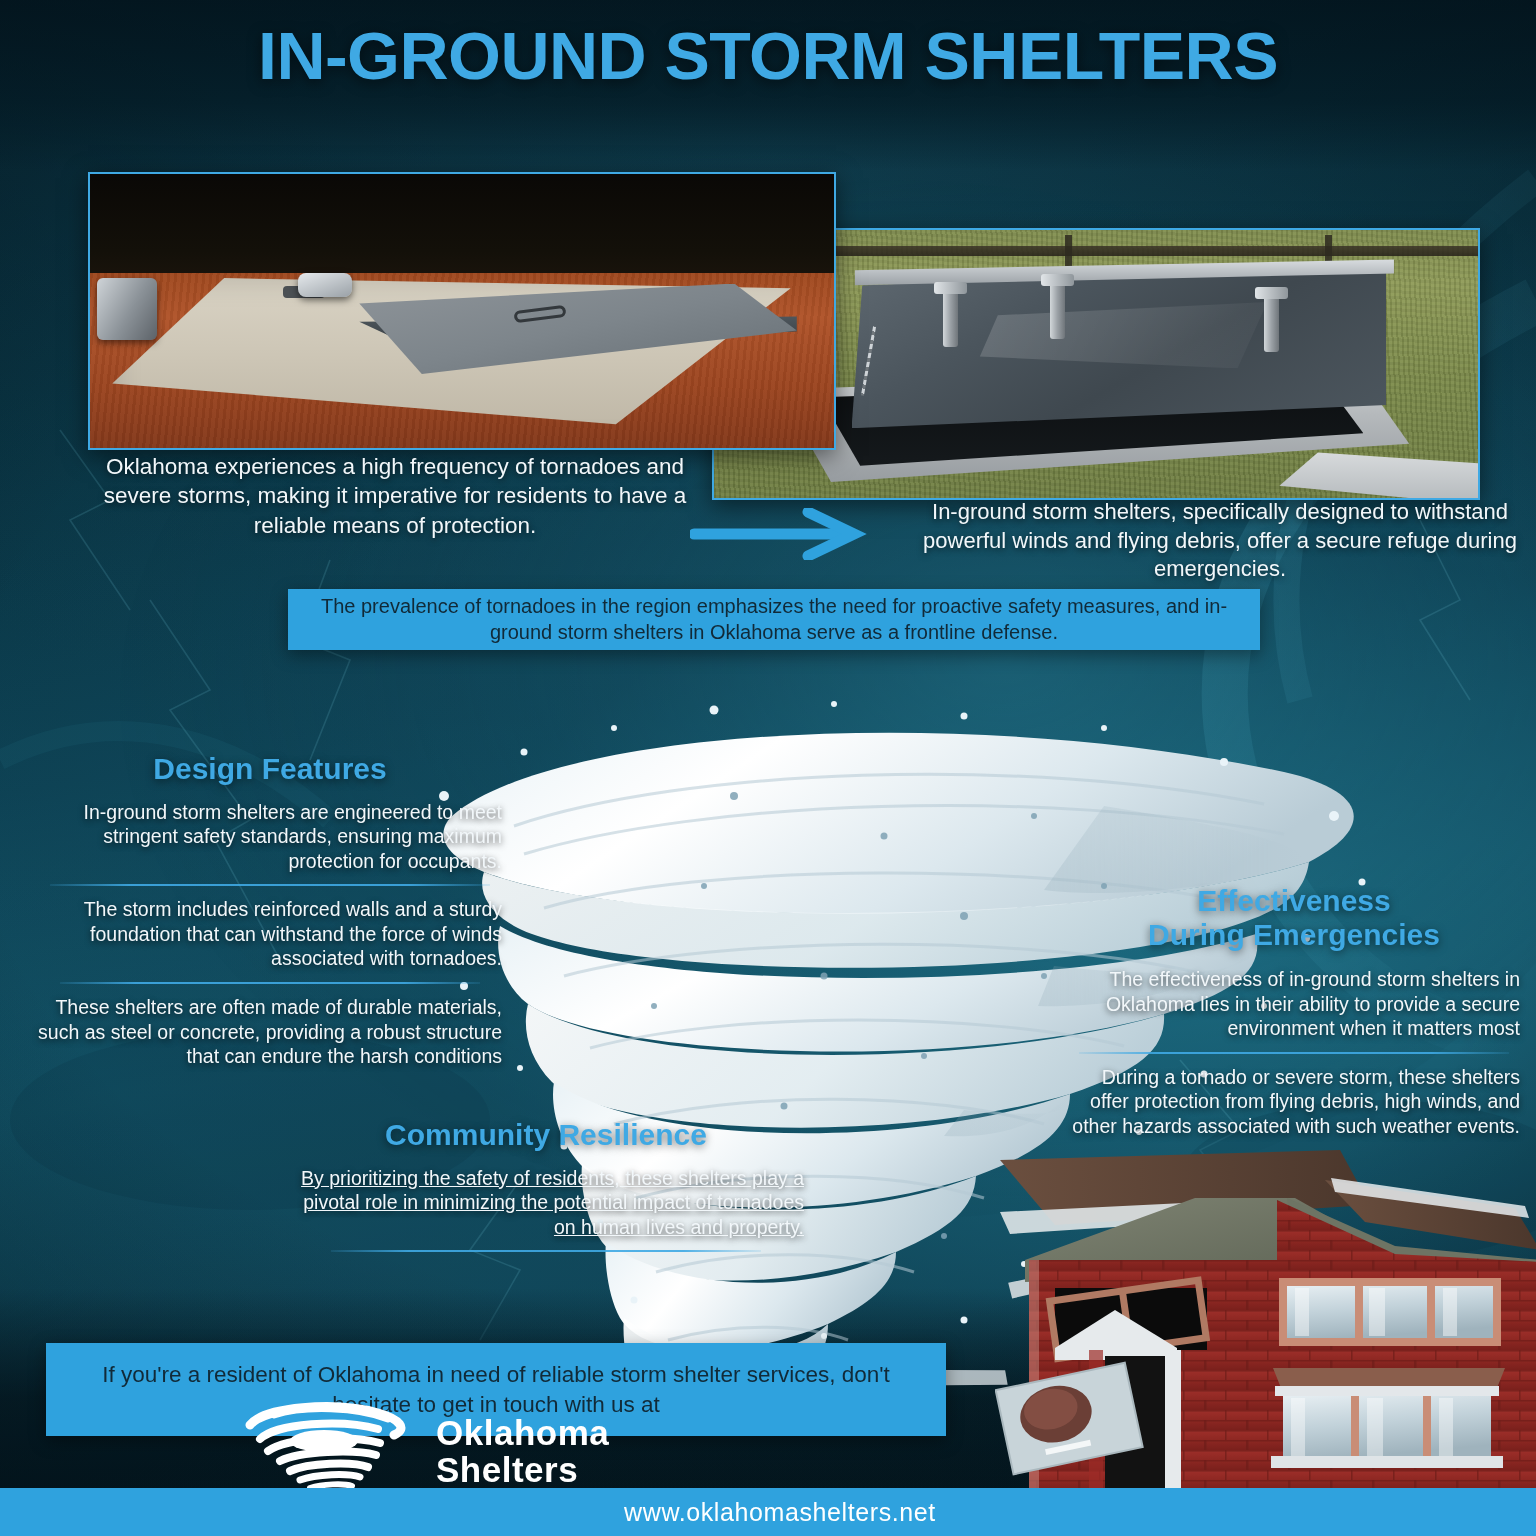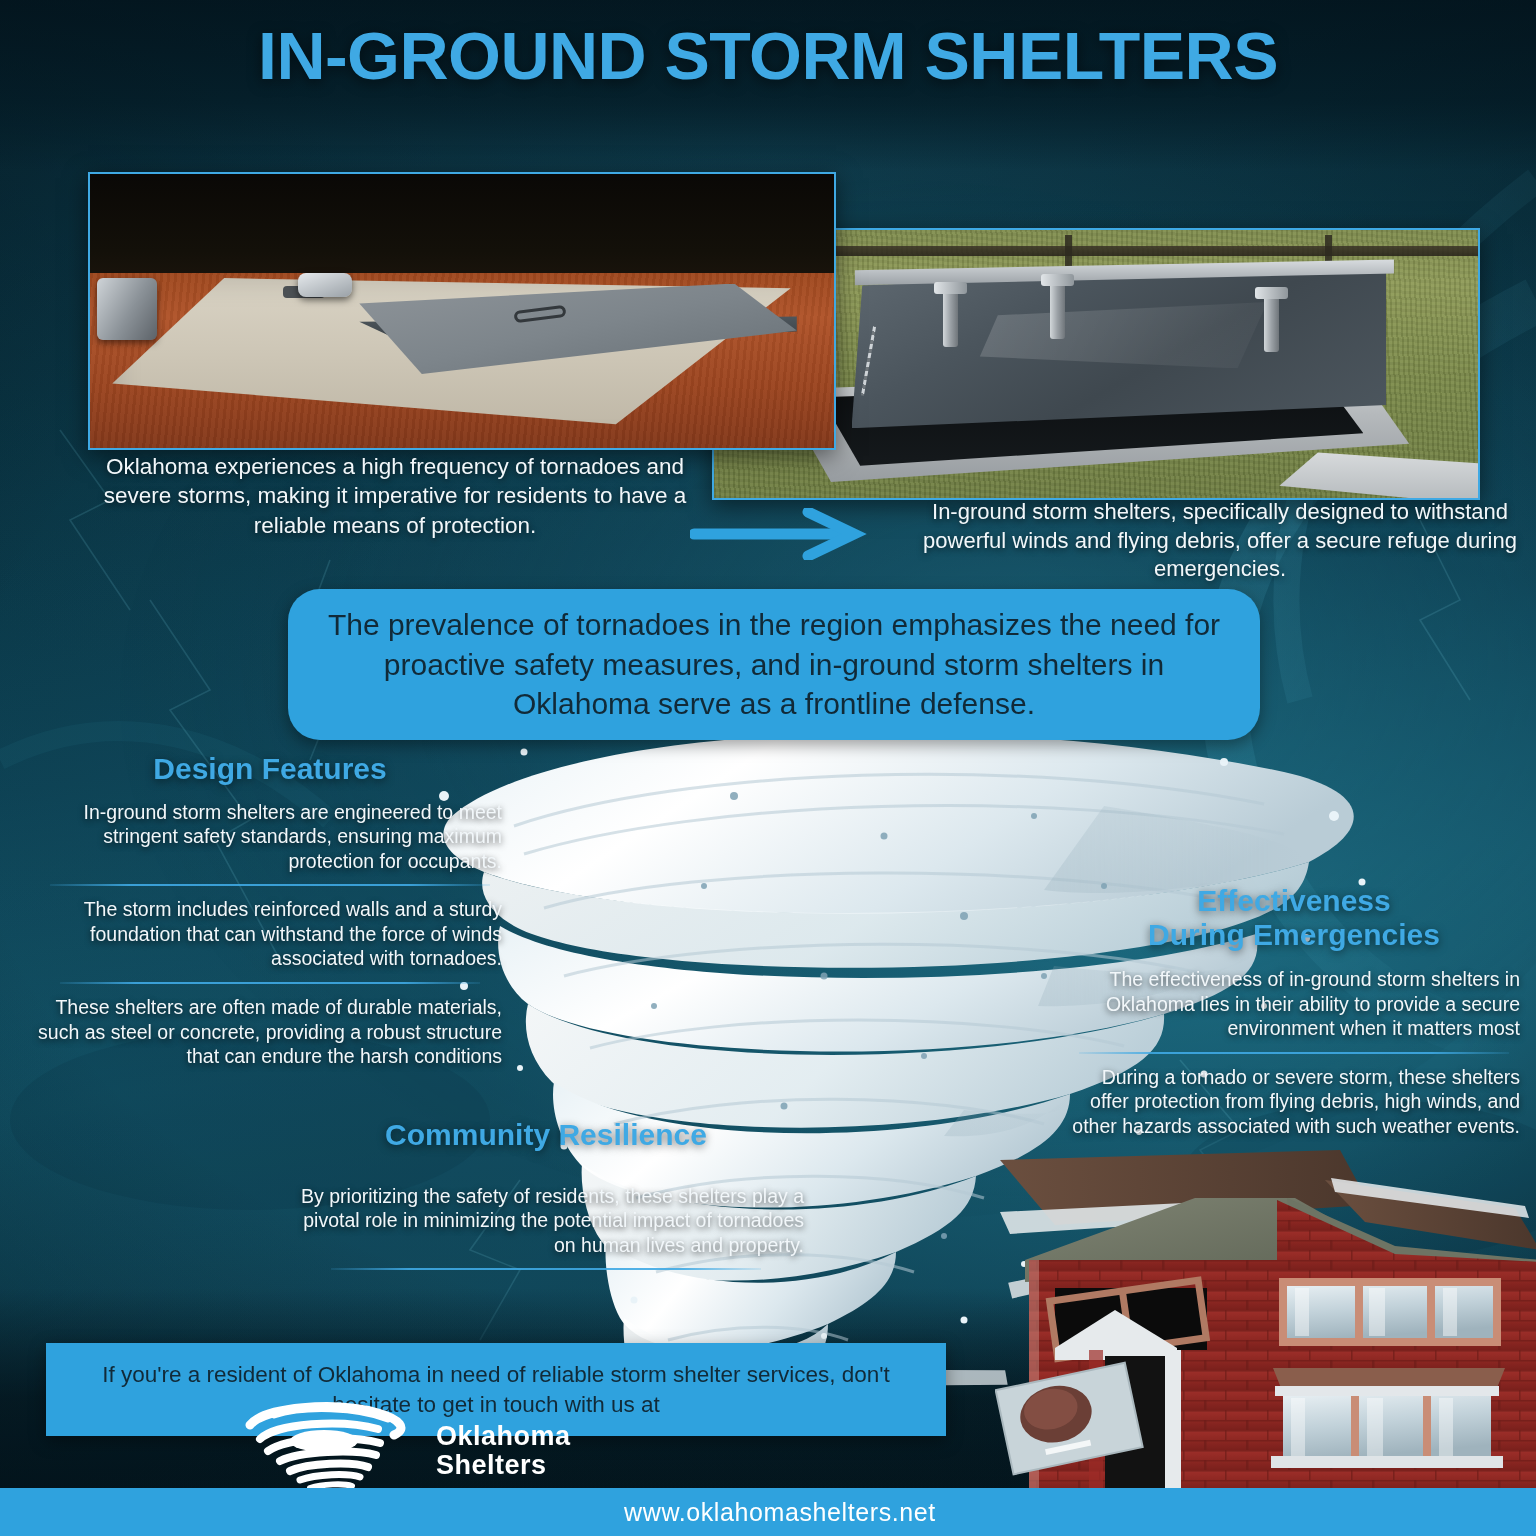--- a/index.html
+++ b/index.html
@@ -151,21 +151,21 @@
   }
   #intro-left  { position:absolute; left:90px; top:452px; width:610px; font-size:22.5px; z-index:26; }
   #intro-right { position:absolute; left:900px; top:498px; width:640px; font-size:22px; z-index:26; }
 
   .callout {
     position:absolute; background:#2FA2DE; color:#112a38;
     text-align:center; line-height:1.32; z-index:27;
     box-shadow:0 5px 16px rgba(0,0,0,.38);
   }
   #callout-top {
-    left:288px; top:589px; width:972px; padding:16px 26px; font-size:30px;border-radius:32px;
+    left:288px; top:589px; width:972px; padding:4px 26px; font-size:20px;
   }
   #callout-cta {
     left:46px; top:1343px; width:900px; padding:17px 26px; font-size:22.5px;
   }
 
   
   .section-heading {
     color:#3FA9E4; font-weight:bold; text-align:center; line-height:1.12;
     font-size:30px; text-shadow:0 2px 8px rgba(0,0,0,.55);
   }
@@ -186,21 +186,21 @@
   #tornado { position:absolute; left:404px; top:676px; width:1000px; height:720px; z-index:12; }
 
   
   #house { position:absolute; left:995px; top:1150px; width:545px; height:340px; z-index:14; }
 
   
   #logo-block {
     position:absolute; left:238px; top:1396px; width:560px; height:110px;
     display:flex; align-items:center; gap:18px; z-index:28;
   }
-  #logo-wordmark { color:#ffffff; font-weight:bold; font-size:27px; line-height:1.06; letter-spacing:.5px; }
+  #logo-wordmark { color:#ffffff; font-weight:bold; font-size:35px; line-height:1.06; letter-spacing:.5px; }
 
   
   #footer-bar {
     position:absolute; left:0; right:0; bottom:0; height:48px; background:#2FA2DE;
     display:flex; align-items:center; justify-content:center; z-index:40;
   }
   #footer-url { color:#ffffff; font-size:25px; letter-spacing:.6px;margin-left:24px; }
 </style>
 </head>
 <body>
@@ -404,21 +404,21 @@
 <div id="sec-effect">
   <div class="section-heading">Effectiveness</div>
   <div class="section-heading">During Emergencies</div>
   <div class="section-para" style="margin-top:16px;">The effectiveness of in-ground storm shelters in Oklahoma lies in their ability to provide a secure environment when it matters most</div>
   <div class="divider" style="width:430px;"></div>
   <div class="section-para">During a tornado or severe storm, these shelters offer protection from flying debris, high winds, and other hazards associated with such weather events.</div>
 </div>
 
 <div id="sec-community">
   <div class="section-heading">Community Resilience</div>
-  <div class="section-para" style="margin-top:32px;">By prioritizing the safety of residents, these shelters play a pivotal role in minimizing the potential impact of tornadoes on human lives and property.</div>
+  <div class="section-para" style="margin-top:14px;text-decoration:underline;">By prioritizing the safety of residents, these shelters play a pivotal role in minimizing the potential impact of tornadoes on human lives and property.</div>
   <div class="divider" style="width:430px;"></div>
 </div>
 
 <svg id="house" viewBox="0 0 545 340">
   <defs>
     <linearGradient id="brick" x1="0" y1="0" x2="0" y2="1">
       <stop offset="0%" stop-color="#9e2f2a"></stop>
       <stop offset="50%" stop-color="#8d2722"></stop>
       <stop offset="100%" stop-color="#7a201c"></stop>
     </linearGradient>

